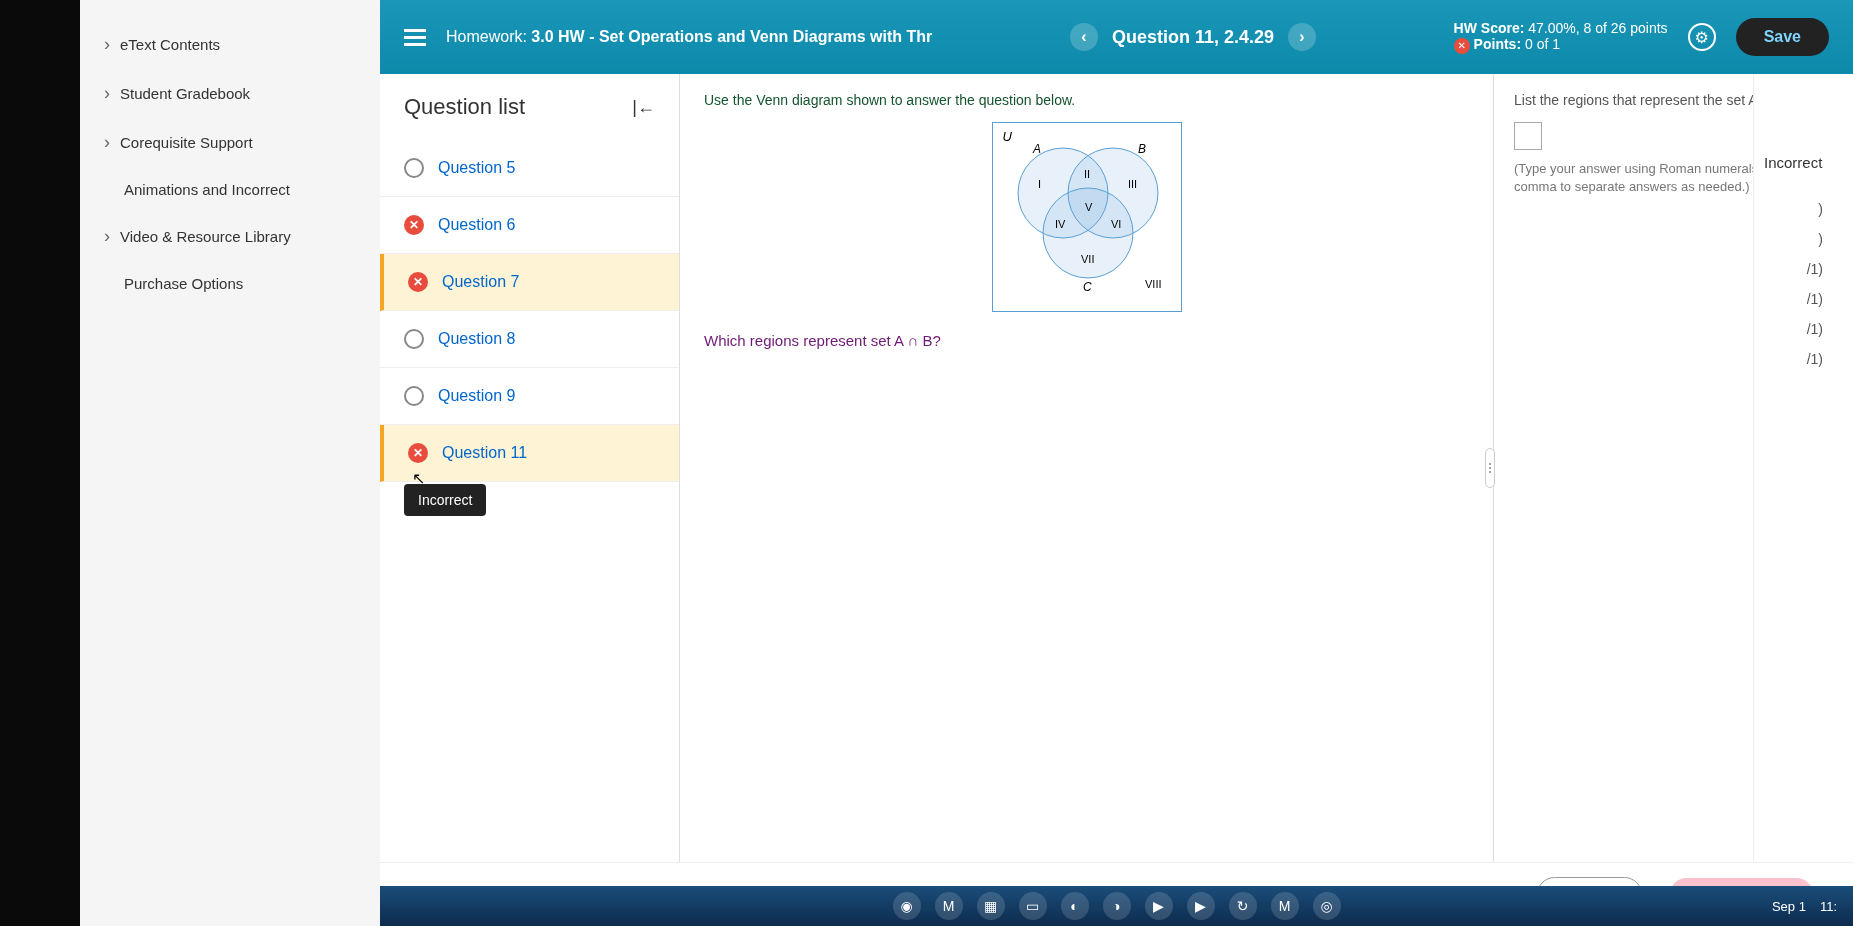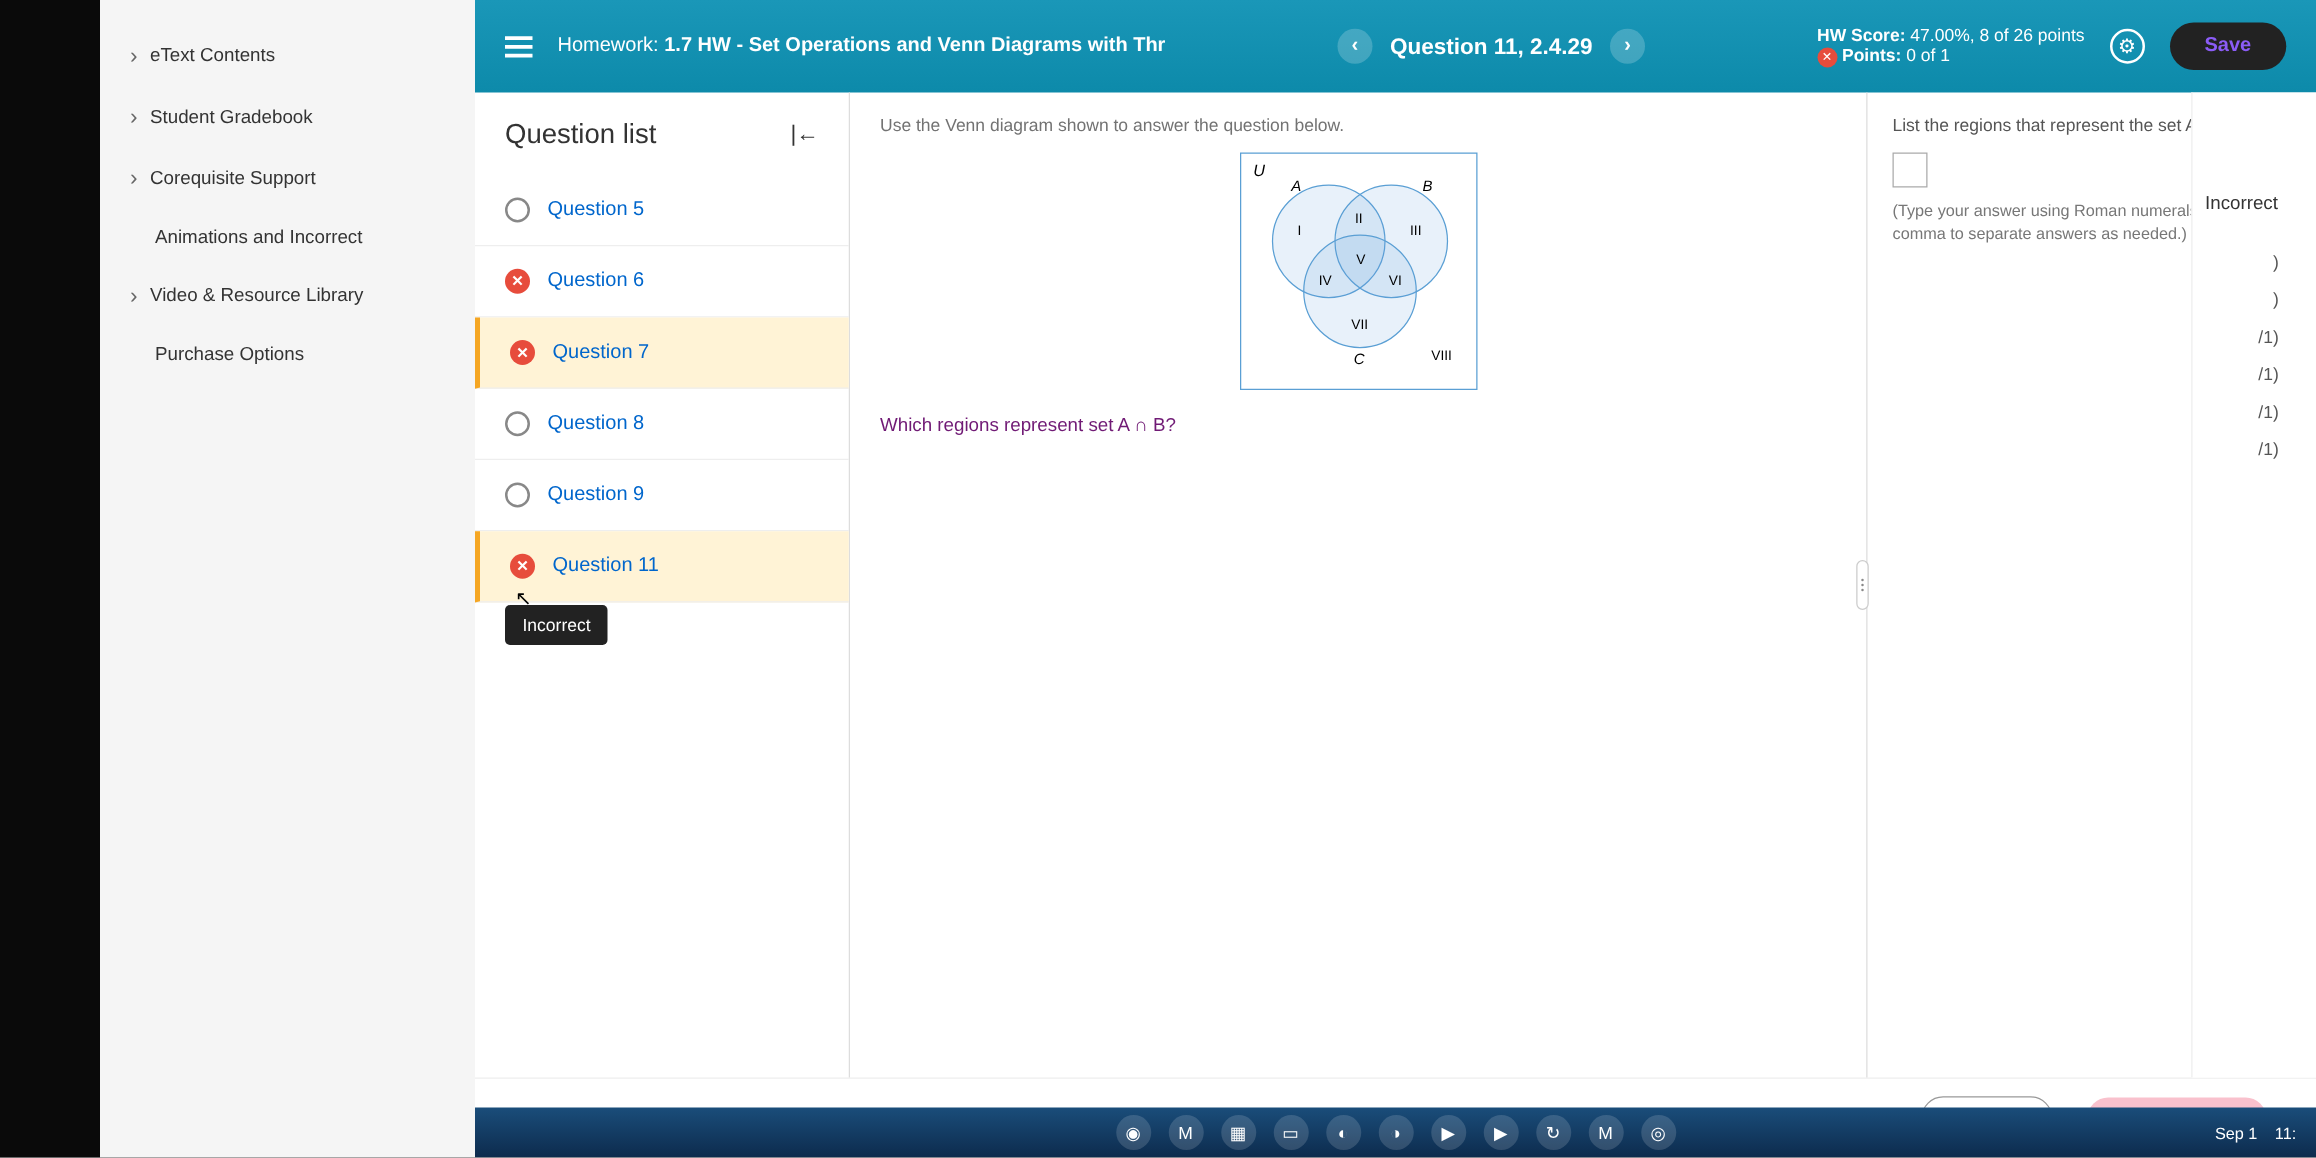--- a/index.html
+++ b/index.html
@@ -19,36 +19,36 @@
 .hw-info .line1 b { font-weight: bold; }
 .nav-center { flex: 1; display: flex; align-items: center; justify-content: center; gap: 14px; }
 .nav-btn { width: 28px; height: 28px; border-radius: 50%; background: rgba(255,255,255,0.2); display: flex; align-items: center; justify-content: center; font-weight: bold; cursor: pointer; color: #fff; }
 .nav-center .qtitle { font-size: 18px; font-weight: bold; }
 .score-area { display: flex; align-items: center; gap: 20px; }
 .score-text { font-size: 14px; }
 .score-text .s1 { display: block; }
 .score-text .s2 { display: block; }
 .x-badge { display: inline-flex; width: 16px; height: 16px; border-radius: 50%; background: #e74c3c; color: #fff; align-items: center; justify-content: center; font-size: 10px; margin-right: 4px; }
 .gear-icon { width: 28px; height: 28px; border: 2px solid #fff; border-radius: 50%; display: flex; align-items: center; justify-content: center; cursor: pointer; font-size: 16px; }
-.save-btn { background: #222; color: #8b5cf6; padding: 10px 28px; border-radius: 20px; font-size: 16px; font-weight: bold; cursor: pointer; }
+.save-btn { background: #222; color: #7dd3fc; padding: 10px 28px; border-radius: 20px; font-size: 16px; font-weight: bold; cursor: pointer; }
 .content { flex: 1; display: flex; position: relative; }
 .qlist-panel { width: 300px; border-right: 1px solid #ddd; }
 .qlist-header { display: flex; align-items: center; justify-content: space-between; padding: 20px 24px; gap: 42px; }
 .qlist-header h2 { font-size: 22px; color: #333; font-weight: normal; }
 .collapse-icon { font-size: 18px; color: #333; cursor: pointer; }
 .qitem { display: flex; align-items: center; gap: 14px; padding: 18px 24px; border-bottom: 1px solid #eee; cursor: pointer; position: relative; }
 .qitem.active { background: #fff3d6; border-left: 4px solid #f5a623; }
 .qitem .status { width: 20px; height: 20px; border-radius: 50%; display: flex; align-items: center; justify-content: center; font-size: 12px; }
 .qitem .status.open { border: 2px solid #888; }
 .qitem .status.wrong { background: #e74c3c; color: #fff; font-weight: bold; }
 .qitem .qlabel { color: #0066cc; font-size: 16px; }
 .tooltip { position: absolute; background: #222; color: #fff; padding: 8px 14px; border-radius: 4px; font-size: 14px; left: 24px; top: 410px; pointer-events: none; z-index: 10; }
 .cursor-pointer { position: absolute; left: 32px; top: 395px; font-size: 16px; pointer-events: none; z-index: 11; }
 .question-panel { flex: 1; padding: 18px 24px; position: relative; }
-.q-instruction { color: #737373; font-size: 14px; margin-bottom: 14px; }
+.q-instruction { color: #14532d; font-size: 14px; margin-bottom: 14px; }
 .venn-box { width: 190px; height: 190px; border: 1px solid #5a9fd4; margin: 0 auto 20px; position: relative; background: #fff; }
 .venn-box .ulabel { position: absolute; top: 6px; left: 10px; font-style: italic; font-size: 13px; }
 .venn-box svg { position: absolute; top: 0; left: 0; }
 .q-text { color: #701a75; font-size: 15px; margin-top: 16px; }
 .drag-handle { position: absolute; right: -2px; top: 50%; transform: translateY(-50%); width: 10px; height: 40px; border: 1px solid #ccc; border-radius: 5px; background: #fff; display: flex; flex-direction: column; align-items: center; justify-content: center; gap: 2px; cursor: col-resize; }
 .drag-handle span { width: 2px; height: 2px; background: #888; border-radius: 50%; }
 .answer-panel { width: 360px; border-left: 1px solid #ddd; padding: 18px 20px; }
 .answer-instruction { color: #555; font-size: 14px; margin-bottom: 14px; }
 .answer-input { width: 28px; height: 28px; border: 1px solid #aaa; margin-bottom: 10px; }
 .answer-hint { color: #777; font-size: 13px; line-height: 1.4; }
@@ -92,21 +92,21 @@
 
 <div class="main">
 
   <div class="header">
     <div class="hamburger">
         <span></span>
         <span></span>
         <span></span>
       </div>
     <div class="hw-info">
-      <div class="line1"><span>Homework:</span> <b style="display:inline">1.7 HW - Set Operations and Venn Diagrams with Thr</b></div>
+      <div class="line1"><span>Homework:</span> <b style="display:inline">3.0 HW - Set Operations and Venn Diagrams with Thr</b></div>
     </div>
     <div class="nav-center">
       <div class="nav-btn">‹</div>
       <div class="qtitle">Question 11, 2.4.29</div>
       <div class="nav-btn">›</div>
     </div>
     <div class="score-area">
       <div class="score-text">
         <span class="s1"><b>HW Score:</b> <span>47.00%, 8 of 26 points</span></span>
         <span class="s2"><span class="x-badge">✕</span><b>Points:</b> <span>0 of 1</span></span>

